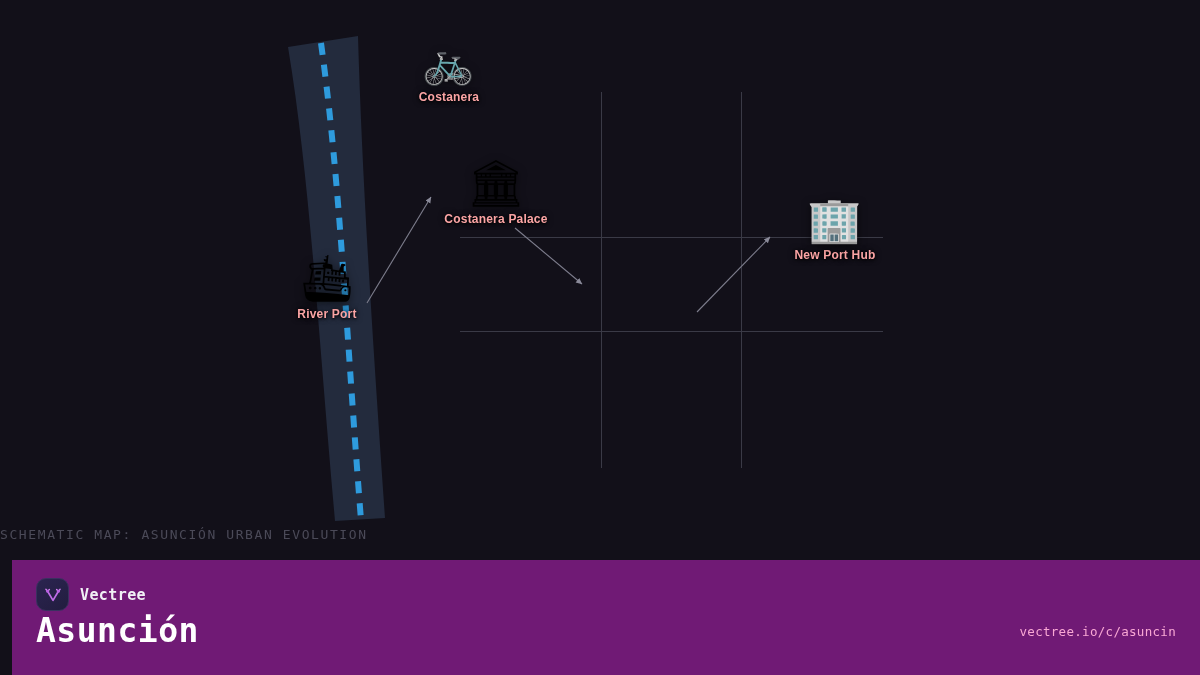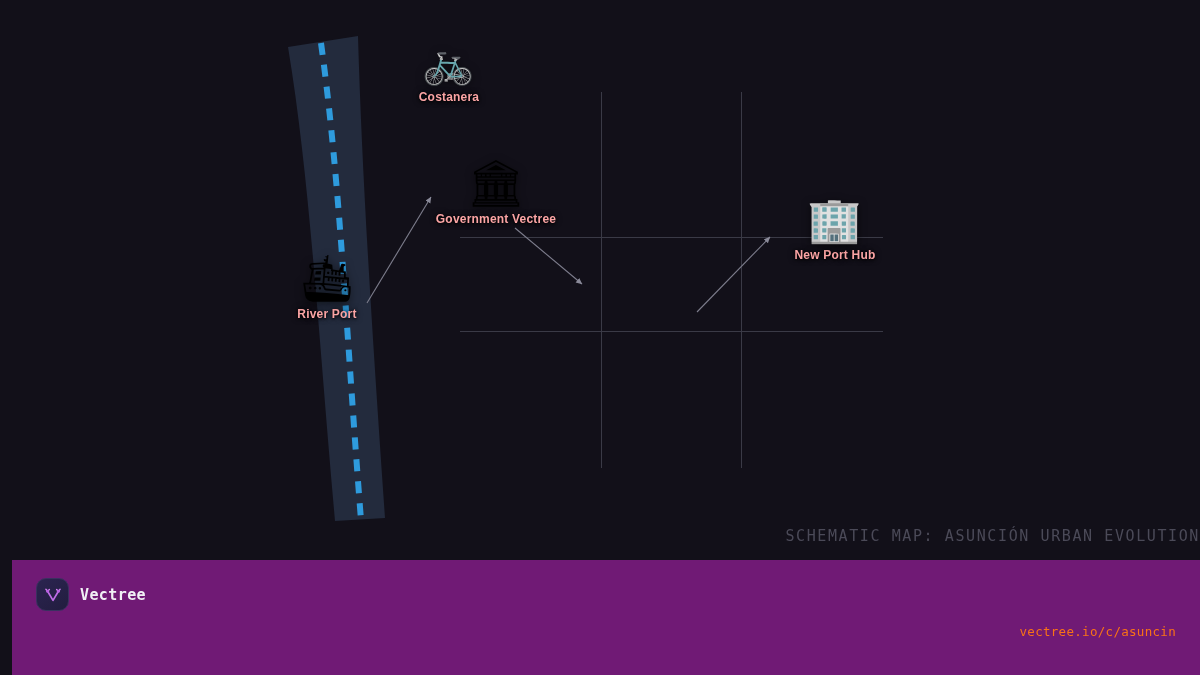--- a/index.html
+++ b/index.html
@@ -43,23 +43,23 @@
     color:#fca5a5;
     letter-spacing:.2px;
     text-shadow:0 1px 3px rgba(0,0,0,.95), 0 0 6px rgba(0,0,0,.8);
     white-space:nowrap;
   }
 
   
   #map-caption{
     position:absolute;
     left:0; top:527px; width:1200px;
-    text-align:right;
+    text-align:left;
     font-family:"DejaVu Sans Mono", monospace;
-    font-size:15px;
+    font-size:13px;
     letter-spacing:1.6px;
     color:#4b4a58;
   }
 
   
   #footer{
     position:absolute; left:12px; top:560px; width:1200px; height:115px;
     background:#701a75;
   }
   #brand-row{
@@ -86,21 +86,21 @@
     font-size:33px;
     font-weight:bold;
     color:#ffffff;
     letter-spacing:.5px;
     line-height:1.15;
   }
   #footer-url{
     position:absolute; right:24px; top:624px;
     font-family:"DejaVu Sans Mono", monospace;
     font-size:12.5px;
-    color:#f97316;
+    color:#f9a8d4;
     letter-spacing:.3px;
   }
 </style>
 </head>
 <body>
 
 <div id="map-canvas">
 
   <svg id="map-svg" viewBox="0 0 1200 560" xmlns="http://www.w3.org/2000/svg">
     <defs>
@@ -128,21 +128,21 @@
     </g>
   </svg>
 
   <div class="landmark" style="left:449px; top:42px;">
     <span class="lm-icon" style="font-size:42px;">🚲</span>
     <span class="lm-label">Costanera</span>
   </div>
 
   <div class="landmark" style="left:496px; top:160px;">
     <span class="lm-icon" style="font-size:46px;">🏛</span>
-    <span class="lm-label">Government Vectree</span>
+    <span class="lm-label">Costanera Palace</span>
   </div>
 
   <div class="landmark" style="left:327px; top:255px;">
     <span class="lm-icon" style="font-size:46px;">🛳</span>
     <span class="lm-label">River Port</span>
   </div>
 
 
   <div class="landmark" style="left:835px; top:198px;">
     <span class="lm-icon" style="font-size:44px;">🏢</span>
@@ -160,15 +160,16 @@
         <path d="M4.6 6.2 L10 15.4 L15.4 6.2" fill="none" stroke="#c06de8" stroke-width="1.7" stroke-linecap="round" stroke-linejoin="round"></path>
         <path d="M4.6 6.2 L2.9 4.3 M4.6 6.2 L6.4 4.4" fill="none" stroke="#d07ef0" stroke-width="1.4" stroke-linecap="round"></path>
         <path d="M15.4 6.2 L13.6 4.4 M15.4 6.2 L17.1 4.3" fill="none" stroke="#d07ef0" stroke-width="1.4" stroke-linecap="round"></path>
         <circle cx="4.6" cy="6.2" r="1.5" fill="#b75fe0"></circle>
         <circle cx="15.4" cy="6.2" r="1.5" fill="#b75fe0"></circle>
       </svg>
     </div>
     <span id="brand-name">Vectree</span>
   </div>
 
+  <h1 id="page-title">Asunción</h1>
 </div>
 
 <div id="footer-url">vectree.io/c/asuncin</div>
 
 </body></html>

